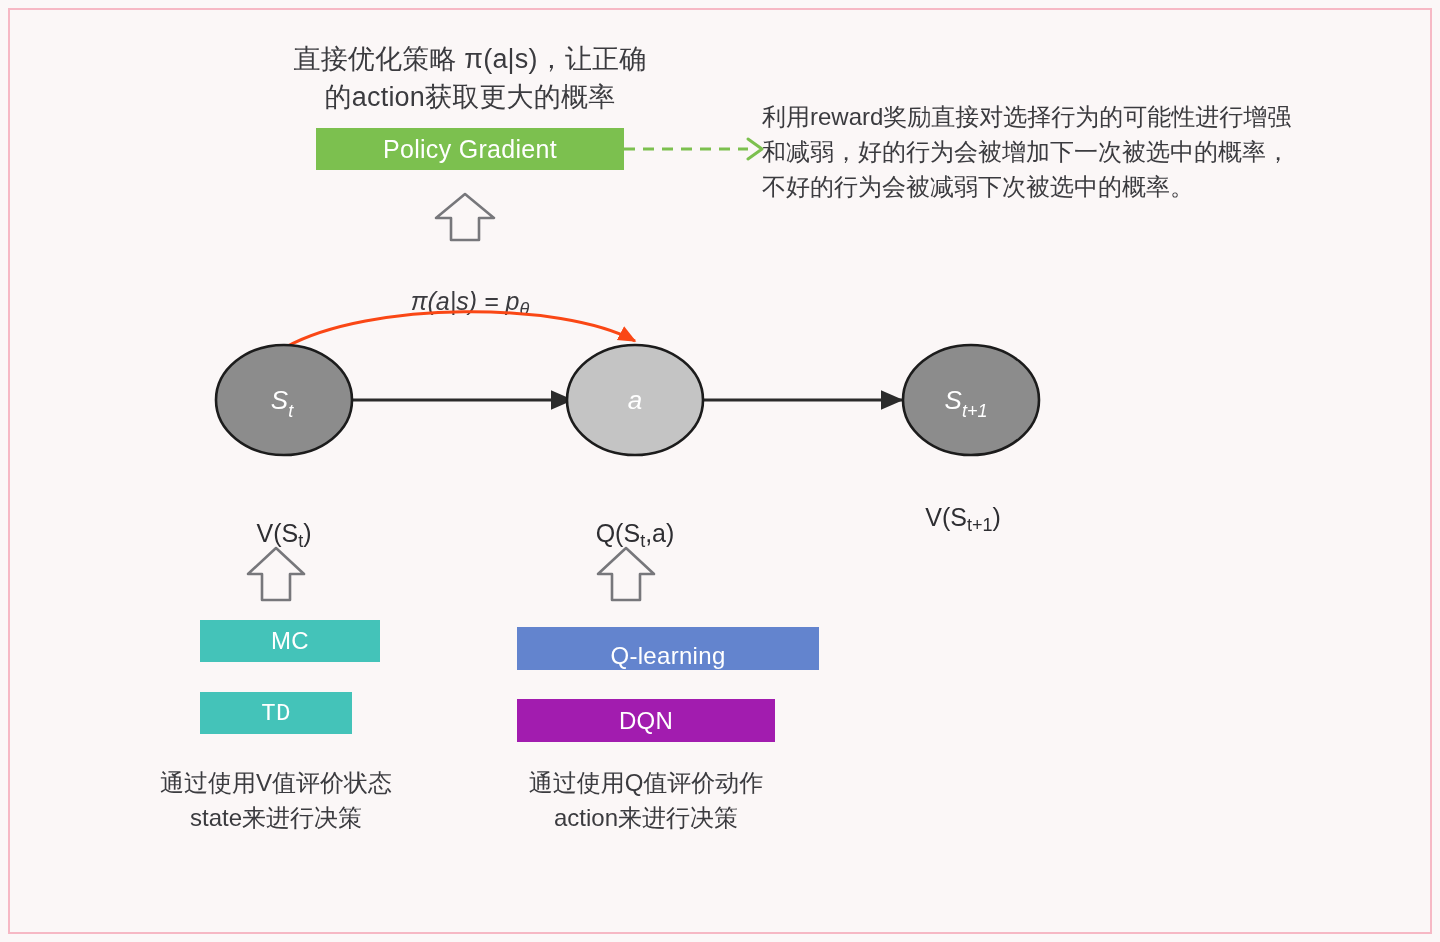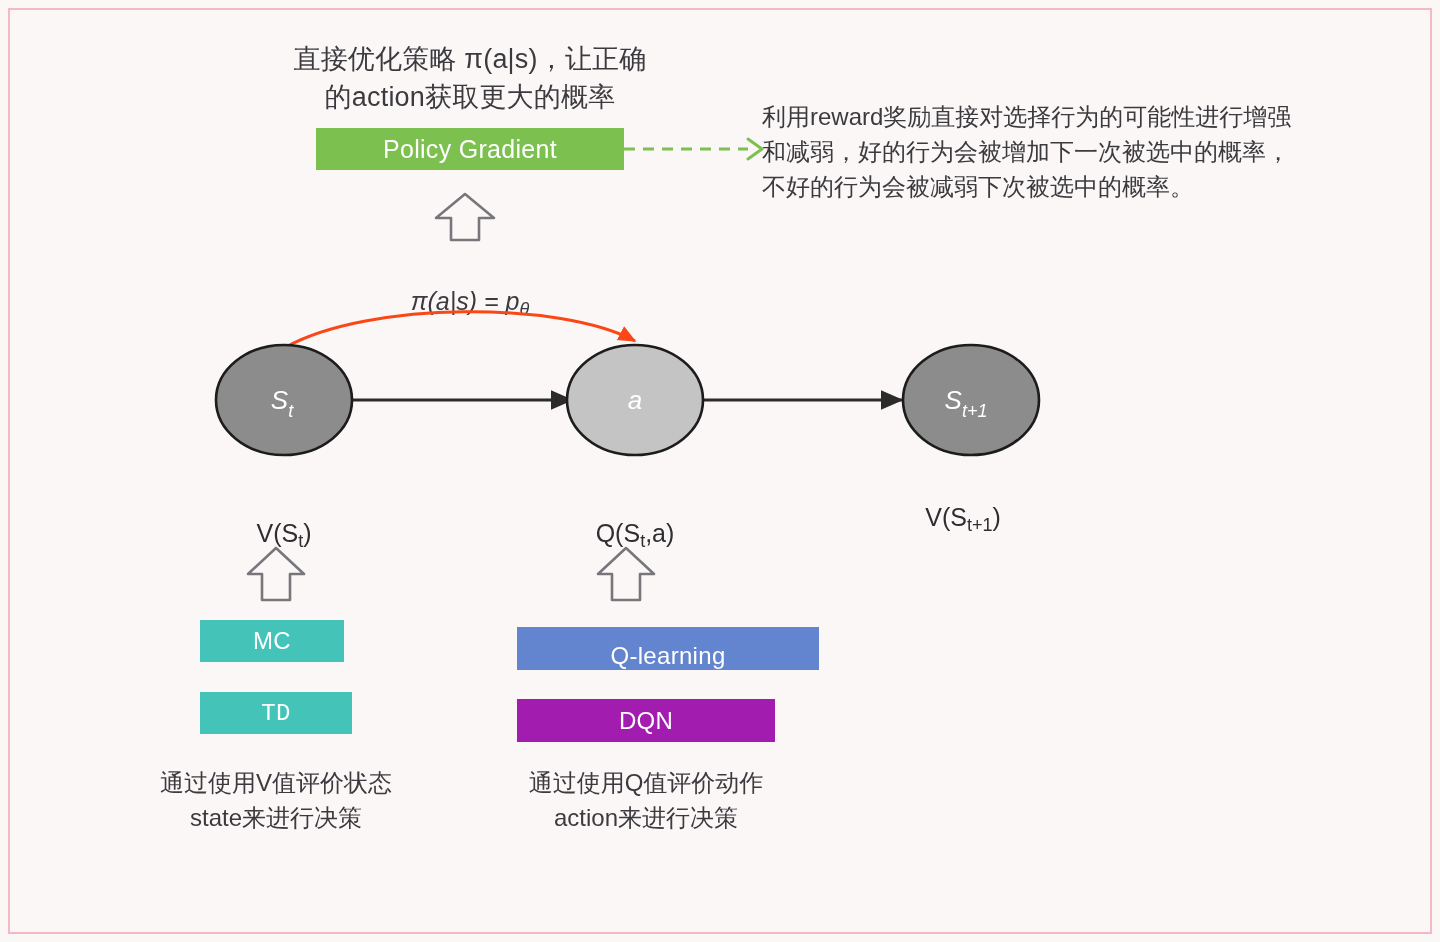--- a/index.html
+++ b/index.html
@@ -156,21 +156,21 @@
     display: flex;
     align-items: center;
     justify-content: center;
   }
   .method-box .label {
     color: #ffffff;
     font-size: 24px;
     letter-spacing: 0.3px;
   }
   #box-mc {
-    left: 200px; top: 620px; width: 144px; height: 42px;
+    left: 200px; top: 620px; width: 180px; height: 42px;
     background: #44c3b9;
   }
   #box-td {
     left: 200px; top: 692px; width: 152px; height: 42px;
     background: #44c3b9;
     font-family: Liberation Mono, monospace;
   }
   #box-qlearning {
     left: 517px; top: 627px; width: 302px; height: 43px;
     background: #6384ce;

